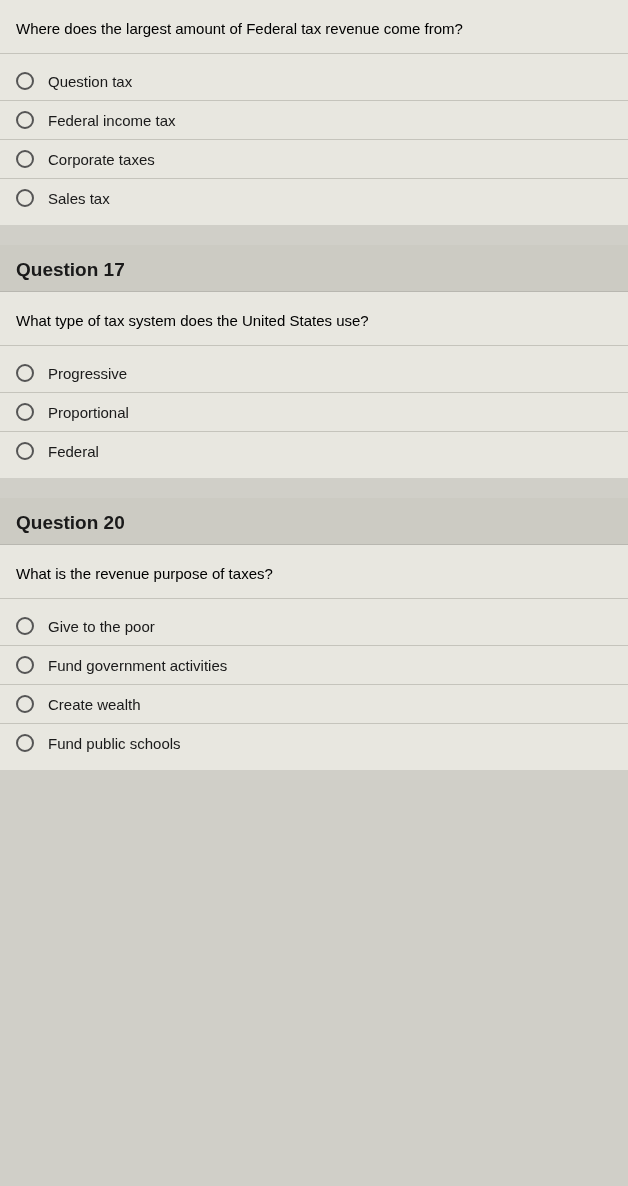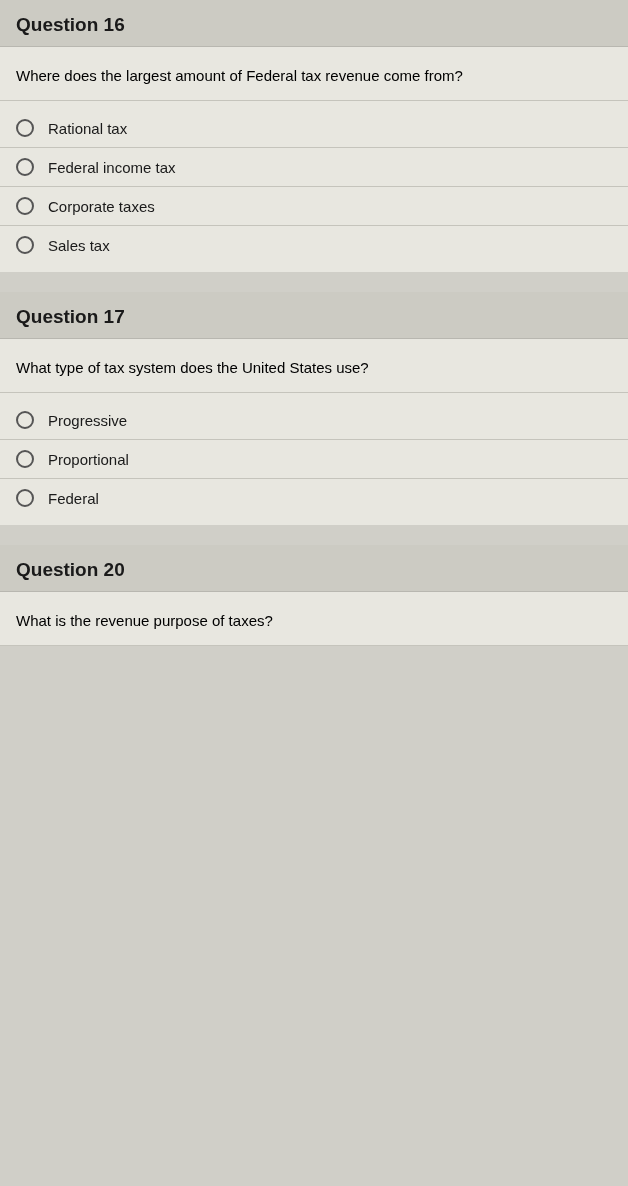--- a/index.html
+++ b/index.html
@@ -86,30 +86,27 @@
 
     .bottom-spacer {
       height: 30px;
       background-color: #d0cfc8;
     }
   </style>
 </head>
 <body>
 
 <div class="question-block">
-  <div class="question-header">
-    <span class="question-title">Question 16</span>
-  </div>
   <div class="question-body">
     <p class="question-text">Where does the largest amount of Federal tax revenue come from?</p>
   </div>
   <div class="options-list">
     <div class="option-row">
       <span class="radio-circle"></span>
-      <span class="option-label">Rational tax</span>
+      <span class="option-label">Question tax</span>
     </div>
     <div class="option-row">
       <span class="radio-circle"></span>
       <span class="option-label">Federal income tax</span>
     </div>
     <div class="option-row">
       <span class="radio-circle"></span>
       <span class="option-label">Corporate taxes</span>
     </div>
     <div class="option-row">
@@ -146,15 +143,33 @@
 
 <div class="spacer"></div>
 
 <div class="question-block">
   <div class="question-header">
     <span class="question-title">Question 20</span>
   </div>
   <div class="question-body">
     <p class="question-text">What is the revenue purpose of taxes?</p>
   </div>
+  <div class="options-list">
+    <div class="option-row">
+      <span class="radio-circle"></span>
+      <span class="option-label">Give to the poor</span>
+    </div>
+    <div class="option-row">
+      <span class="radio-circle"></span>
+      <span class="option-label">Fund government activities</span>
+    </div>
+    <div class="option-row">
+      <span class="radio-circle"></span>
+      <span class="option-label">Create wealth</span>
+    </div>
+    <div class="option-row">
+      <span class="radio-circle"></span>
+      <span class="option-label">Fund public schools</span>
+    </div>
+  </div>
 </div>
 
 <div class="bottom-spacer"></div>
 
 </body></html>

